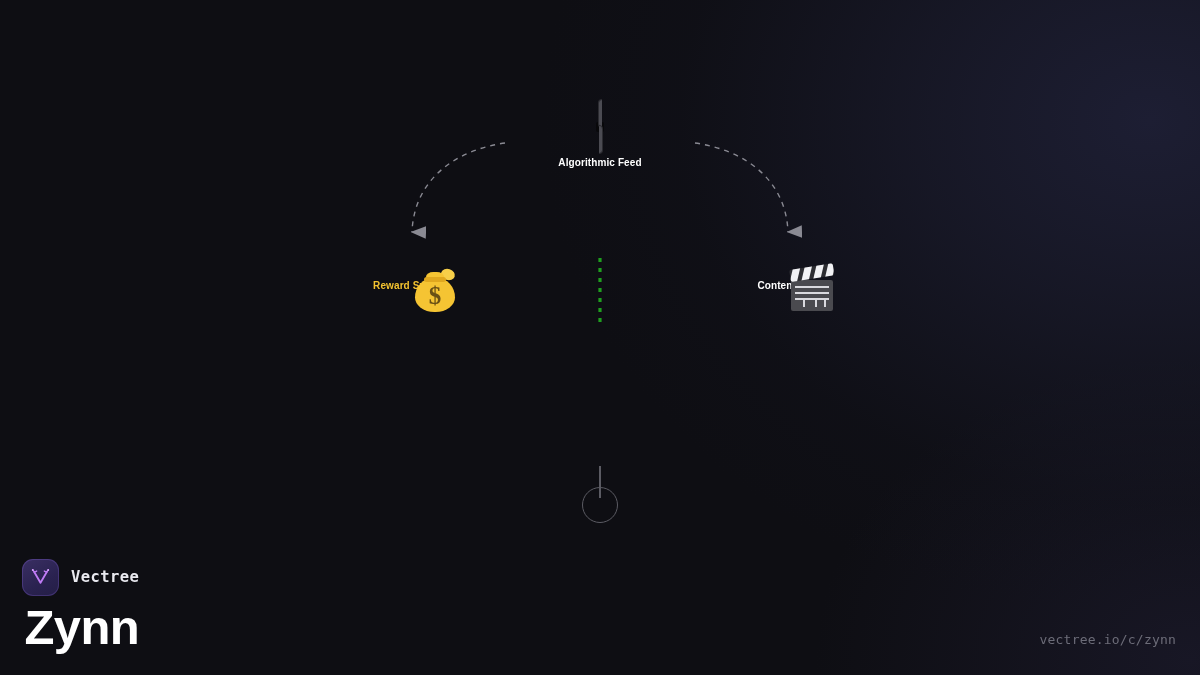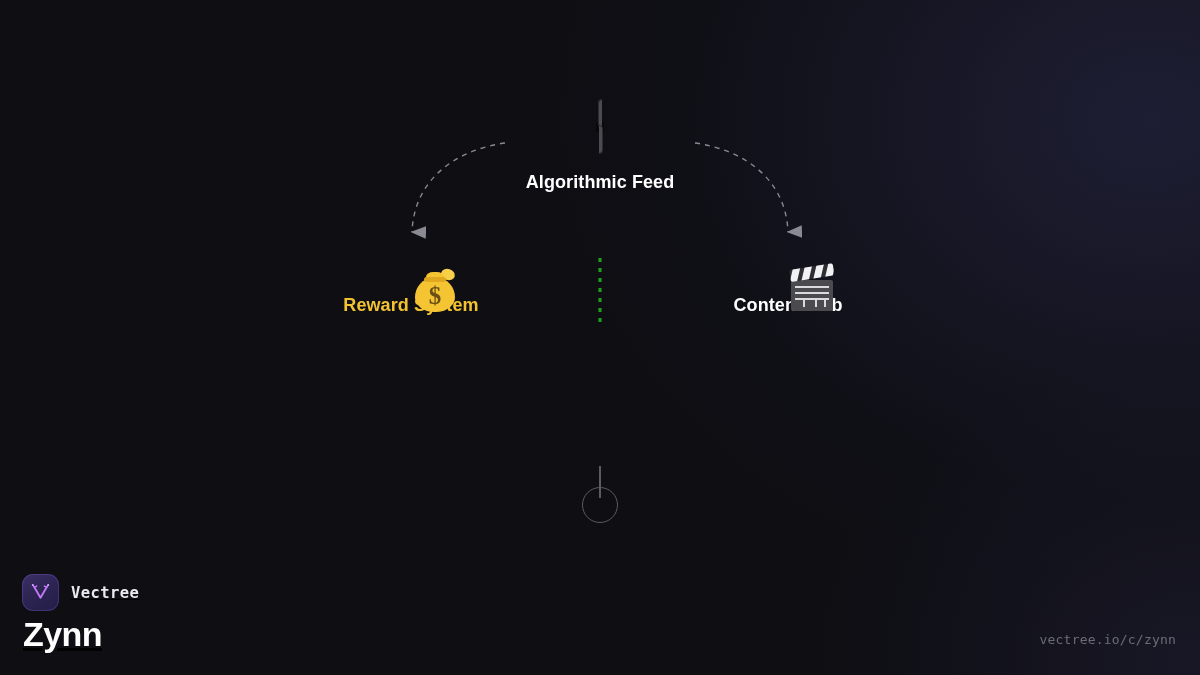--- a/index.html
+++ b/index.html
@@ -32,22 +32,22 @@
     text-align:center;
     user-select:none;
   }
   .node .glyph {
     display:block;
     line-height:1;
     font-family:"DejaVu Sans", sans-serif;
   }
   .node .label {
     display:block;
-    margin-top:24px;
-    font-size:18px;
+    margin-top:9px;
+    font-size:10px;
     font-weight:bold;
     letter-spacing:0.1px;
     white-space:nowrap;
   }
 
   
   .icon-wrap { display:inline-block; position:relative; }
 
   
   .phone {
@@ -126,36 +126,37 @@
     content:""; position:absolute; left:3px; top:3px; width:22px; height:2px;
     background:repeating-linear-gradient(90deg,#7a7a7f 0 2px, transparent 2px 4px);
   }
 
   
   .pin { position:absolute; left:600px; top:466px; margin-left:-22px; }
   .pin .stem { position:absolute; left:21px; top:0; width:1.5px; height:32px; background:#5b5b63; }
   .pin .ring { position:absolute; left:4px; top:21px; width:36px; height:36px; border:1.5px solid #5b5b63; border-radius:50%; }
 
   
-  #brand { position:absolute; left:22px; bottom:22px;text-decoration:underline; }
+  #brand { position:absolute; left:22px; bottom:22px; }
   #brand .row { display:flex; align-items:center; gap:12px; }
   #brand .mark {
     width:37px; height:37px; border-radius:11px;
     background:linear-gradient(150deg,#3a2f63 0%,#2a2250 60%,#241e46 100%);
     box-shadow:inset 0 0 0 1px rgba(160,120,255,0.22);
     display:flex; align-items:center; justify-content:center;
   }
   #brand .vectree {
     font-family:"DejaVu Sans Mono", monospace;
     font-size:15.5px; font-weight:bold; color:#e9e9ef; letter-spacing:0.4px;
   }
   #brand .title {
     margin-top:6px; margin-left:1px;
-    font-size:34px; font-weight:bold; color:#ffffff; letter-spacing:-0.6px;
+    font-size:49px; font-weight:bold; color:#ffffff; letter-spacing:-0.6px;
     line-height:1.05;
+    text-align:right;
   }
 
   #url {
     position:absolute; right:24px; bottom:28px;
     font-family:"DejaVu Sans Mono", monospace;
     font-size:13px; color:#6c6c78; letter-spacing:0.2px;
   }
 </style>
 </head>
 <body>

